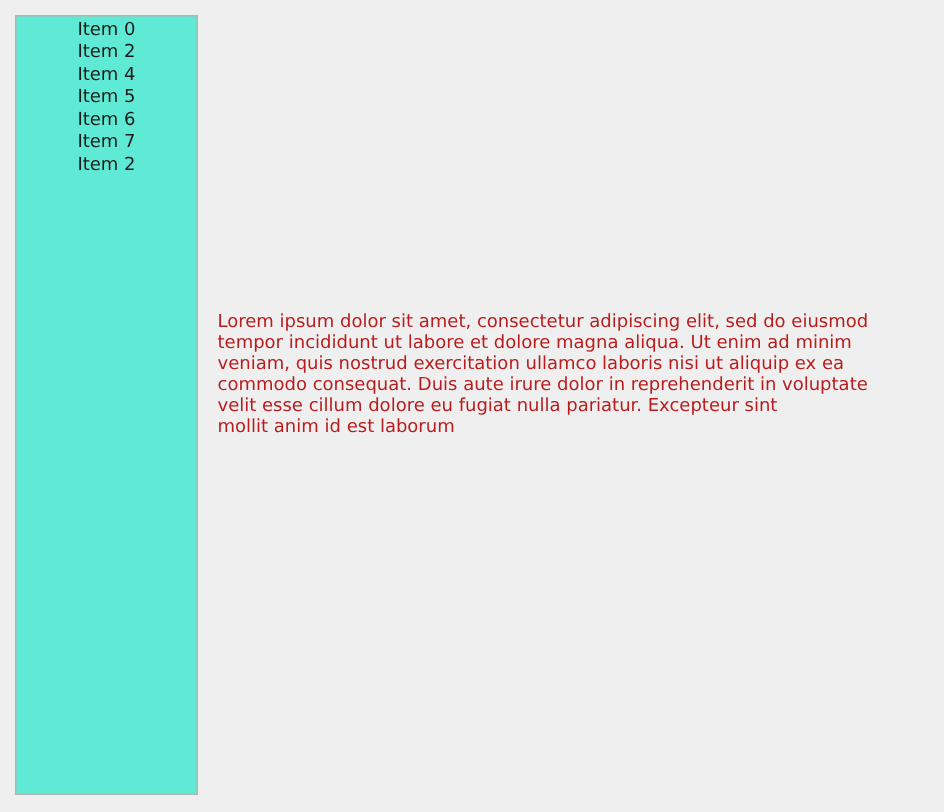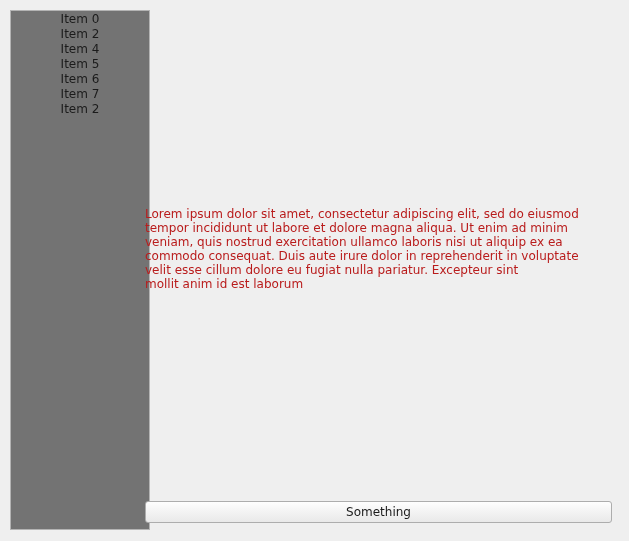--- a/index.html
+++ b/index.html
@@ -18,23 +18,23 @@
     overflow: hidden;
   }
   .window {
     position: absolute;
     inset: 0;
   }
   .listbox {
     position: absolute;
     left: 10px;
     top: 10px;
-    width: 140px;
+    width: 122px;
     height: 520px;
-    background: #737373;
+    background: #5eead4;
     border: 1px solid #b4b4b4;
     padding-top: 1px;
     overflow: hidden;
   }
   .list-item {
     height: 15px;
     line-height: 15px;
     text-align: center;
     font-size: 12px;
     color: #1b1b1b;
@@ -87,15 +87,14 @@
 
   <div class="paragraph">
     <div class="line">Lorem ipsum dolor sit amet, consectetur adipiscing elit, sed do eiusmod</div>
     <div class="line">tempor incididunt ut labore et dolore magna aliqua. Ut enim ad minim</div>
     <div class="line">veniam, quis nostrud exercitation ullamco laboris nisi ut aliquip ex ea</div>
     <div class="line">commodo consequat. Duis aute irure dolor in reprehenderit in voluptate</div>
     <div class="line">velit esse cillum dolore eu fugiat nulla pariatur. Excepteur sint</div>
     <div class="line">mollit anim id est laborum</div>
   </div>
 
-  <button class="something-btn">Something</button>
 
 </div>
 
 </body></html>

